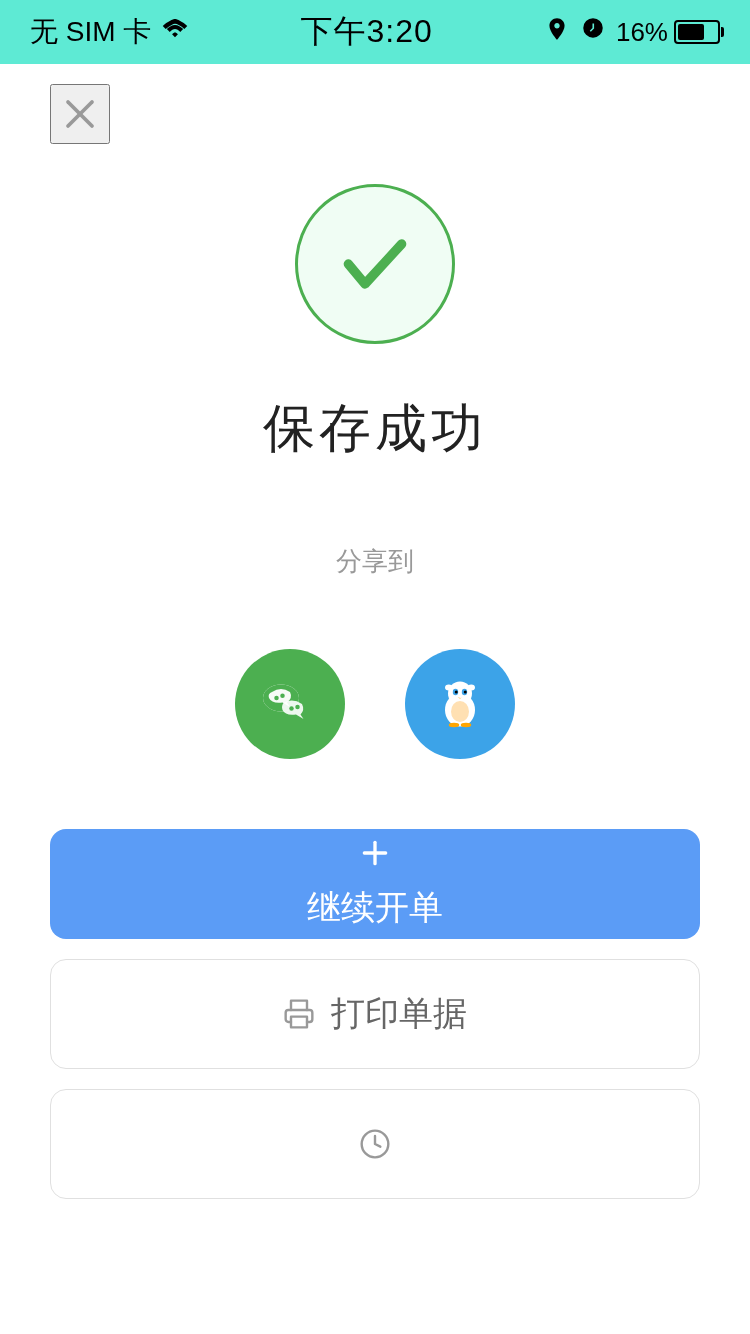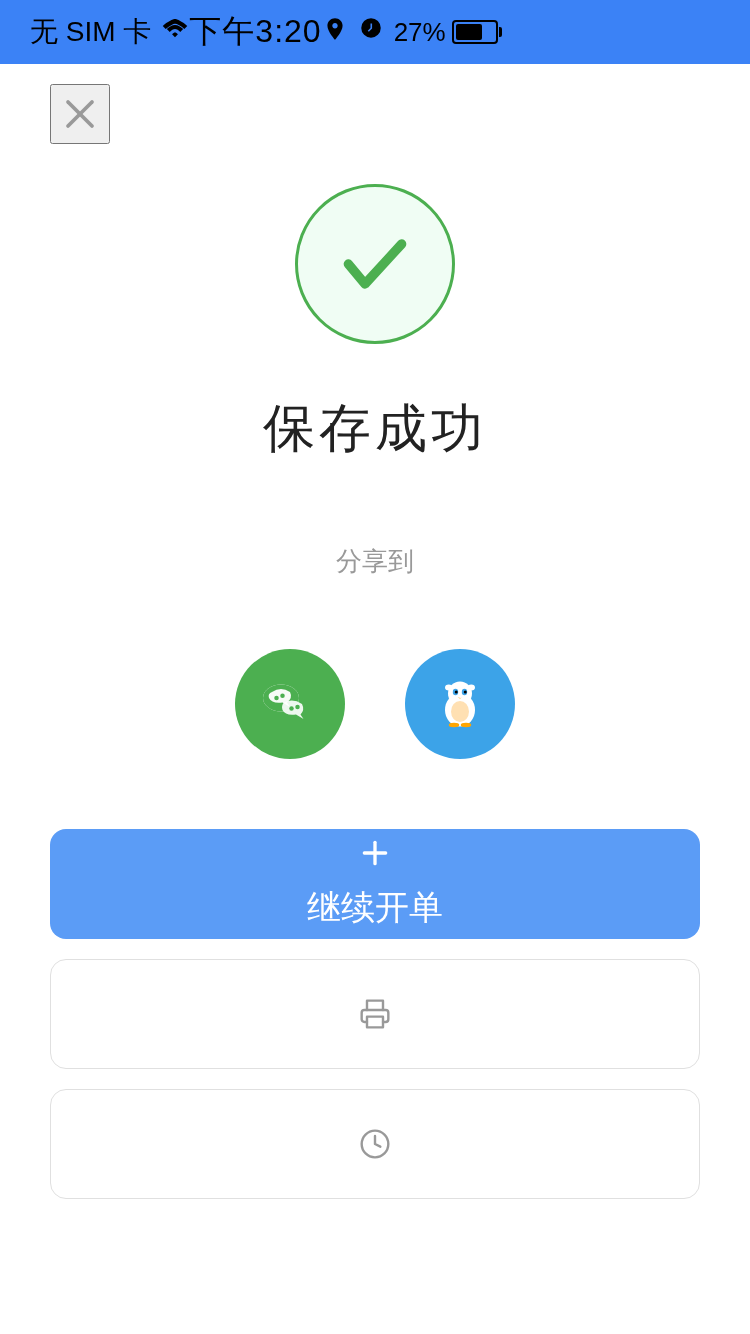--- a/index.html
+++ b/index.html
@@ -12,22 +12,23 @@
       position: relative;
       overflow-x: hidden;
     }
 
     
     .status-bar {
       width: 100%;
       height: 64px;
       display: flex;
       align-items: center;
+      justify-content: space-between;
       padding: 0 30px;
-      background: #3b82f6;
+      background: #5eead4;
     }
     .status-left {
       display: flex;
       align-items: center;
       gap: 10px;
       font-size: 28px;
       font-weight: 500;
       color: #000;
     }
     .status-center {
@@ -235,21 +236,21 @@
       <svg viewBox="0 0 24 24" width="26" height="26" fill="currentColor">
         <path d="M12 2C8.1 2 5 5.1 5 9c0 5.2 7 13 7 13s7-7.8 7-13c0-3.9-3.1-7-7-7zm0 9.5c-1.4 0-2.5-1.1-2.5-2.5S10.6 6.5 12 6.5s2.5 1.1 2.5 2.5S13.4 11.5 12 11.5z"></path>
       </svg>
     </span>
     <span>
       <svg viewBox="0 0 24 24" width="26" height="26" fill="currentColor">
         <path d="M12 2a9 9 0 1 0 0 18A9 9 0 0 0 12 2zm1 9.5l-3 3-1-1 2.5-2.5V7h1.5v4.5z"></path>
       </svg>
     </span>
     <div class="battery-container">
-      <span>27%</span>
+      <span>16%</span>
       <div class="battery-icon">
         <div class="battery-fill"></div>
       </div>
     </div>
   </div>
 </div>
 
 <div class="main-content">
 
   <button class="close-btn">
@@ -329,20 +330,21 @@
     </button>
 
     <button class="btn btn-secondary">
       <span class="btn-icon">
         <svg viewBox="0 0 24 24" fill="none" stroke="#999" stroke-width="1.8" stroke-linecap="round" stroke-linejoin="round">
           <polyline points="6,9 6,2 18,2 18,9"></polyline>
           <path d="M6 18H4a2 2 0 0 1-2-2v-5a2 2 0 0 1 2-2h16a2 2 0 0 1 2 2v5a2 2 0 0 1-2 2h-2"></path>
           <rect x="6" y="14" width="12" height="8"></rect>
         </svg>
       </span>
+      <span>打印单据</span>
     </button>
 
     <button class="btn btn-secondary">
       <span class="btn-icon">
         <svg viewBox="0 0 24 24" fill="none" stroke="#999" stroke-width="1.8" stroke-linecap="round" stroke-linejoin="round">
           <circle cx="12" cy="12" r="10"></circle>
           <polyline points="12,6 12,12 16,14"></polyline>
         </svg>
       </span>
     </button>

